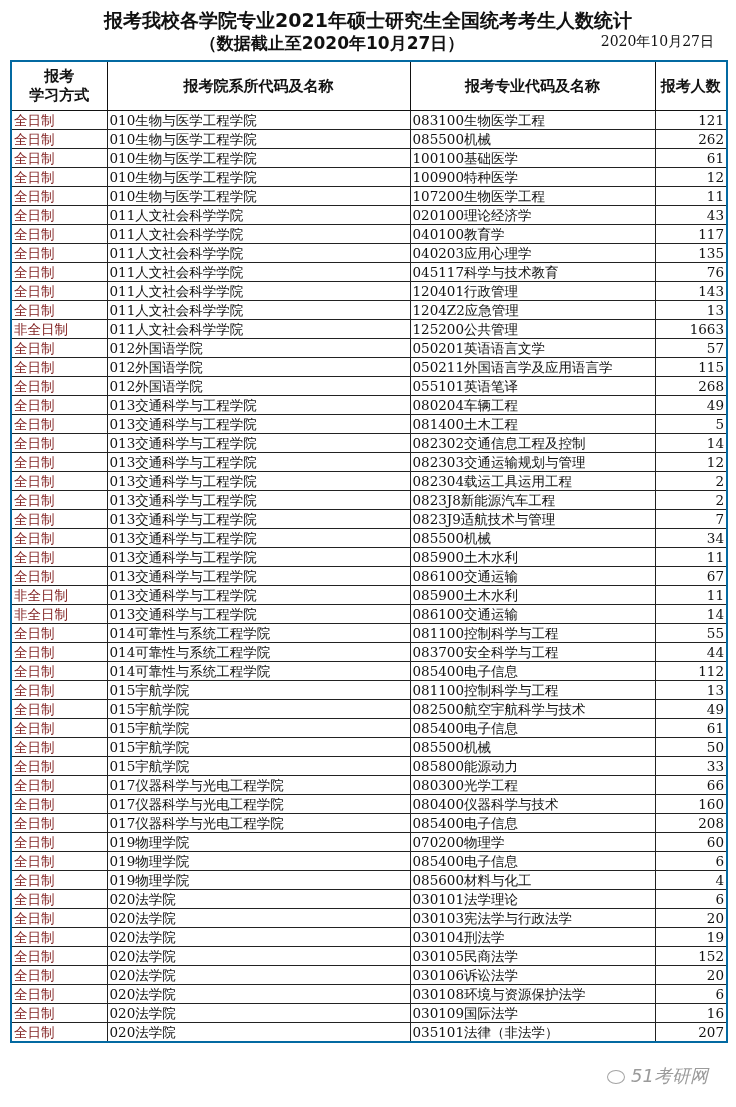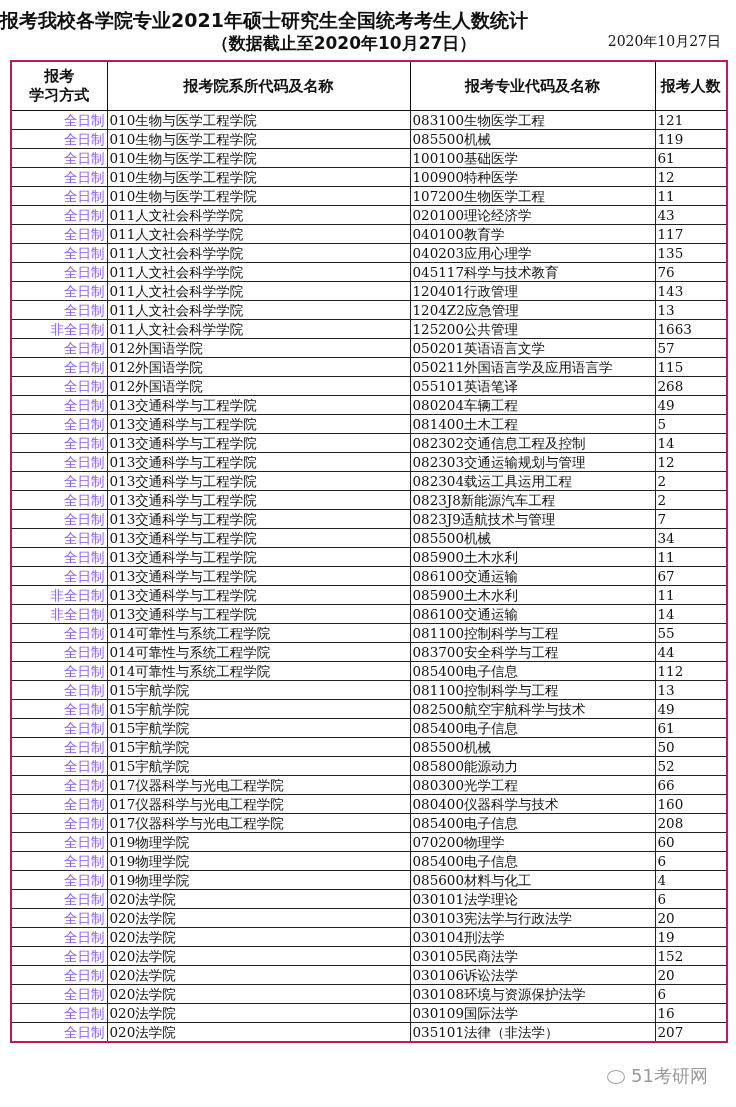--- a/index.html
+++ b/index.html
@@ -1,35 +1,35 @@
 <!DOCTYPE html>
 <html><head>
 <meta charset="utf-8">
 <style>
   html, body { margin: 0; padding: 0; background: #ffffff; }
   body { width: 736px; height: 1107px; position: relative; overflow: hidden;
          font-family: "DejaVu Serif", "Liberation Serif", serif; color: #111; }
-  .title { position: absolute; top: 8px; left: 0; width: 736px; text-align: left;
+  .title { position: absolute; top: 8px; left: 0; width: 736px; text-align: center;
            font-family: "DejaVu Sans", "Liberation Sans", sans-serif; font-weight: bold;
            font-size: 19px; letter-spacing: 0px; }
   .subtitle { position: absolute; top: 32px; left: 0; width: 664px; text-align: center;
            font-family: "DejaVu Sans", "Liberation Sans", sans-serif; font-weight: bold;
-           font-size: 17px; padding-left: 12px; }
-  .date { position: absolute; top: 33px; right: 15px; font-size: 14px; }
+           font-size: 17px; }
+  .date { position: absolute; top: 33px; right: 22px; font-size: 14px; }
   table { position: absolute; top: 60px; left: 10px; width: 716px; border-collapse: collapse;
-          border: 2px solid #be185d; table-layout: fixed; }
+          border: 2px solid #0369a1; table-layout: fixed; }
   th { font-family: "DejaVu Sans", "Liberation Sans", sans-serif; font-weight: bold;
        font-size: 15px; height: 48px; border: 1.5px solid #111; padding: 0; line-height: 19px; }
   td { height: 18px; border: 1.5px solid #222; padding: 0 2px; font-size: 13.5px;
        line-height: 18px; white-space: nowrap; overflow: hidden; }
-  td.mode { text-align: right; color: #8b5cf6; }
-  td.num { text-align: left; }
+  td.mode { text-align: left; color: #7f1d1d; }
+  td.num { text-align: right; }
   col.c1 { width: 96px; } col.c2 { width: 303px; } col.c3 { width: 245px; } col.c4 { width: 72px; }
   .watermark { position: absolute; left: 607px; top: 1064px; font-family: "DejaVu Sans", sans-serif;
-               font-size: 18px; color: rgba(120,120,120,0.75); pointer-events: none; }
+               font-size: 18px; color: rgba(120,120,120,0.75); pointer-events: none; font-style: italic; }
   .watermark .wechat { display: inline-block; width: 16px; height: 12px; border: 1.5px solid rgba(140,140,140,0.8);
                border-radius: 50%; margin-right: 6px; vertical-align: middle; }
 </style>
 </head>
 <body>
 
 <div class="title">报考我校各学院专业2021年硕士研究生全国统考考生人数统计</div>
 <div class="subtitle">（数据截止至2020年10月27日）</div>
 <div class="date">2020年10月27日</div>
 
@@ -55,21 +55,21 @@
       <tr>
         <td class="mode">全日制</td>
         <td>010生物与医学工程学院</td>
         <td>083100生物医学工程</td>
         <td class="num">121</td>
       </tr>
       <tr>
         <td class="mode">全日制</td>
         <td>010生物与医学工程学院</td>
         <td>085500机械</td>
-        <td class="num">119</td>
+        <td class="num">262</td>
       </tr>
       <tr>
         <td class="mode">全日制</td>
         <td>010生物与医学工程学院</td>
         <td>100100基础医学</td>
         <td class="num">61</td>
       </tr>
       <tr>
         <td class="mode">全日制</td>
         <td>010生物与医学工程学院</td>
@@ -253,21 +253,21 @@
       <tr>
         <td class="mode">全日制</td>
         <td>015宇航学院</td>
         <td>085500机械</td>
         <td class="num">50</td>
       </tr>
       <tr>
         <td class="mode">全日制</td>
         <td>015宇航学院</td>
         <td>085800能源动力</td>
-        <td class="num">52</td>
+        <td class="num">33</td>
       </tr>
       <tr>
         <td class="mode">全日制</td>
         <td>017仪器科学与光电工程学院</td>
         <td>080300光学工程</td>
         <td class="num">66</td>
       </tr>
       <tr>
         <td class="mode">全日制</td>
         <td>017仪器科学与光电工程学院</td>

